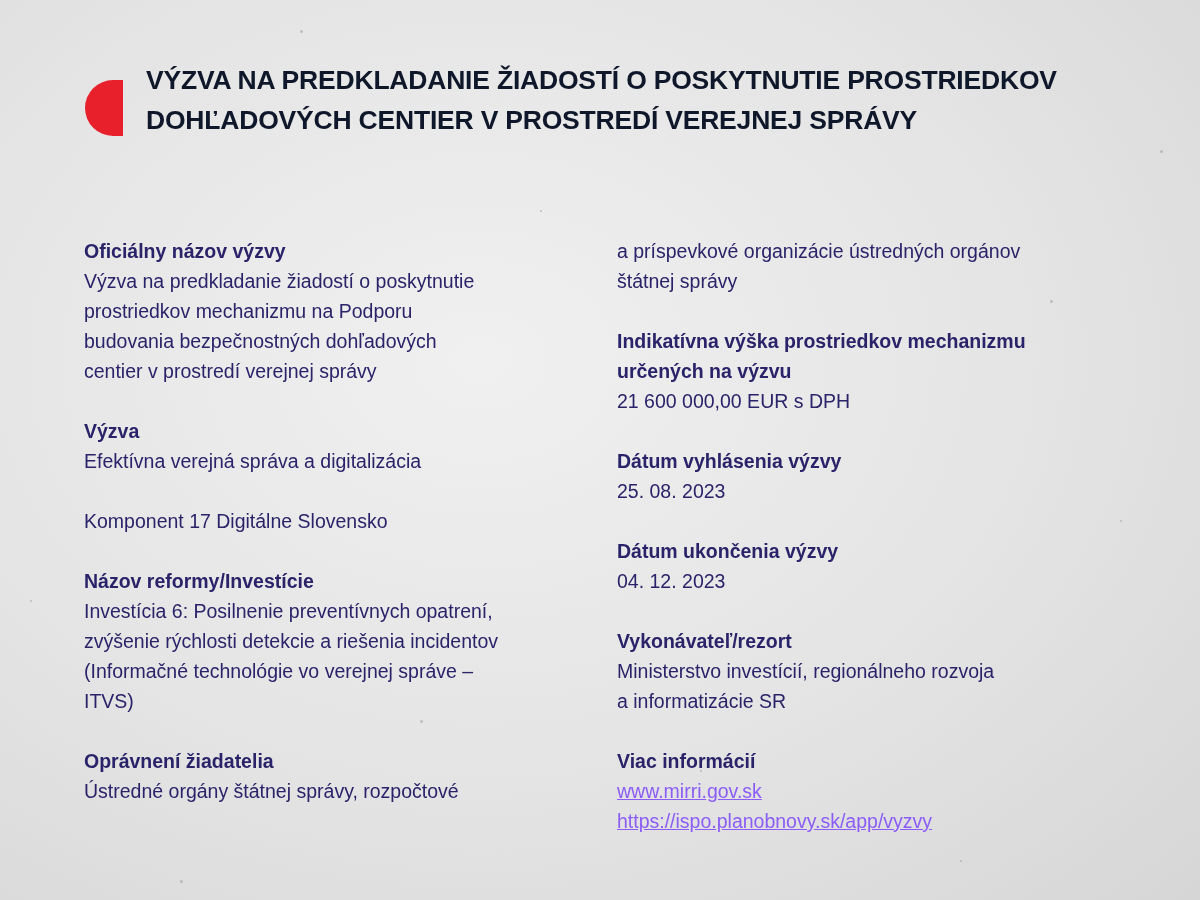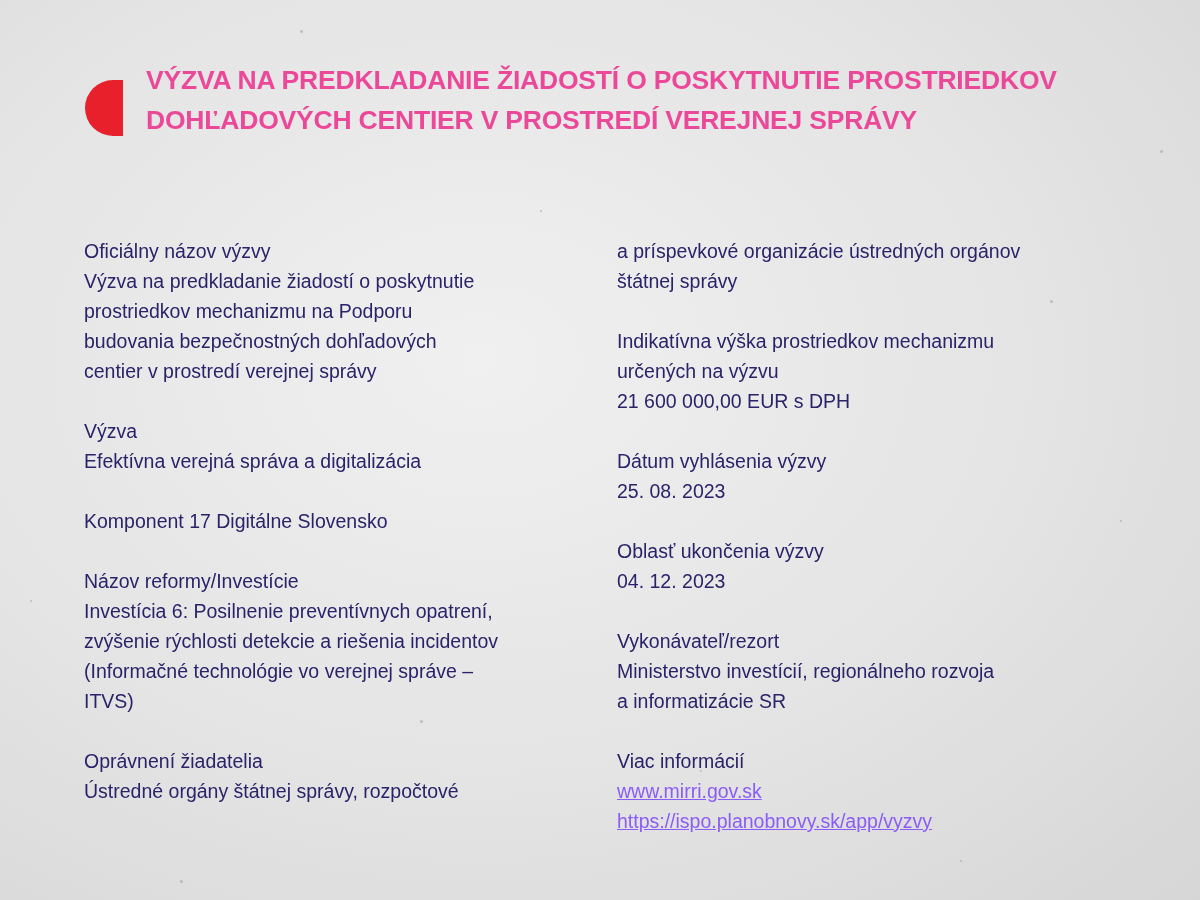--- a/index.html
+++ b/index.html
@@ -9,28 +9,28 @@
     font-family: "Liberation Sans", sans-serif;
     color: #2a2369;
   }
   .speck { position: absolute; border-radius: 50%; background: #9a9a9a; opacity: .55; }
   .accent {
     position: absolute; left: 85px; top: 80px; width: 38px; height: 56px;
     background: #e8202b; border-radius: 38px 0 0 38px;
   }
   .title {
     position: absolute; left: 146px; top: 60px; width: 1040px;
-    font-weight: bold; font-size: 26.5px; line-height: 40px; color: #ec4899;
+    font-weight: bold; font-size: 26.5px; line-height: 40px; color: #0f172a;
     letter-spacing: -0.2px; margin: 0;
   }
   .col { position: absolute; top: 236px; font-size: 19.5px; line-height: 30px; }
   .col.left { left: 84px; width: 500px; }
   .col.right { left: 617px; width: 560px; }
   .sec { margin-bottom: 30px; }
-  .lbl { font-weight: normal; display: block; }
+  .lbl { font-weight: bold; display: block; }
   .val { display: block; white-space: pre-line; }
   a.link { color: #8b5cf6; text-decoration: underline; display: block; }
 </style>
 </head>
 <body>
 
 <div>
   <span class="speck" style="left:300px;top:30px;width:3px;height:3px"></span>
   <span class="speck" style="left:540px;top:210px;width:2px;height:2px"></span>
   <span class="speck" style="left:1050px;top:300px;width:3px;height:3px"></span>
@@ -86,21 +86,21 @@
   <div class="sec">
     <span class="lbl" style="white-space:pre-line">Indikatívna výška prostriedkov mechanizmu
 určených na výzvu</span>
     <span class="val">21 600 000,00 EUR s DPH</span>
   </div>
   <div class="sec">
     <span class="lbl">Dátum vyhlásenia výzvy</span>
     <span class="val">25. 08. 2023</span>
   </div>
   <div class="sec">
-    <span class="lbl">Oblasť ukončenia výzvy</span>
+    <span class="lbl">Dátum ukončenia výzvy</span>
     <span class="val">04. 12. 2023</span>
   </div>
   <div class="sec">
     <span class="lbl">Vykonávateľ/rezort</span>
     <span class="val">Ministerstvo investícií, regionálneho rozvoja
 a informatizácie SR</span>
   </div>
   <div class="sec">
     <span class="lbl">Viac informácií</span>
     <a class="link">www.mirri.gov.sk</a>

